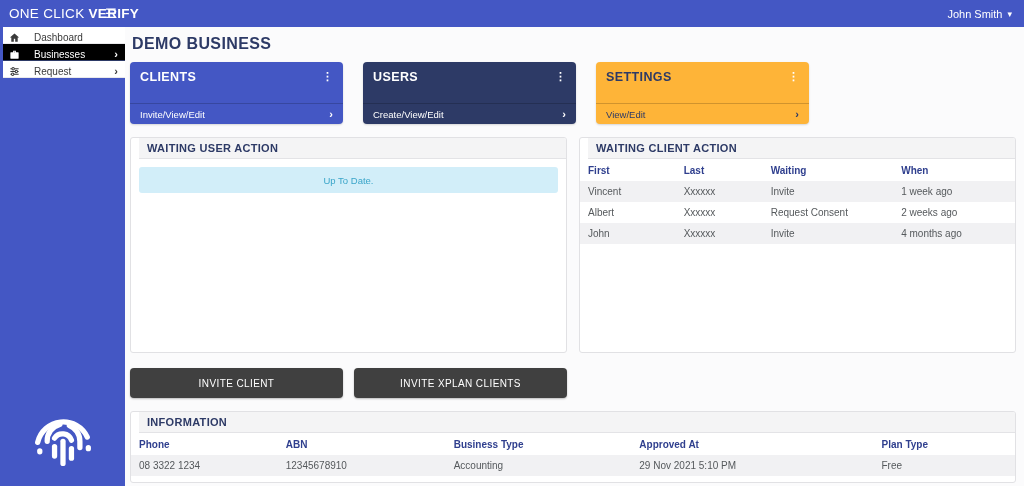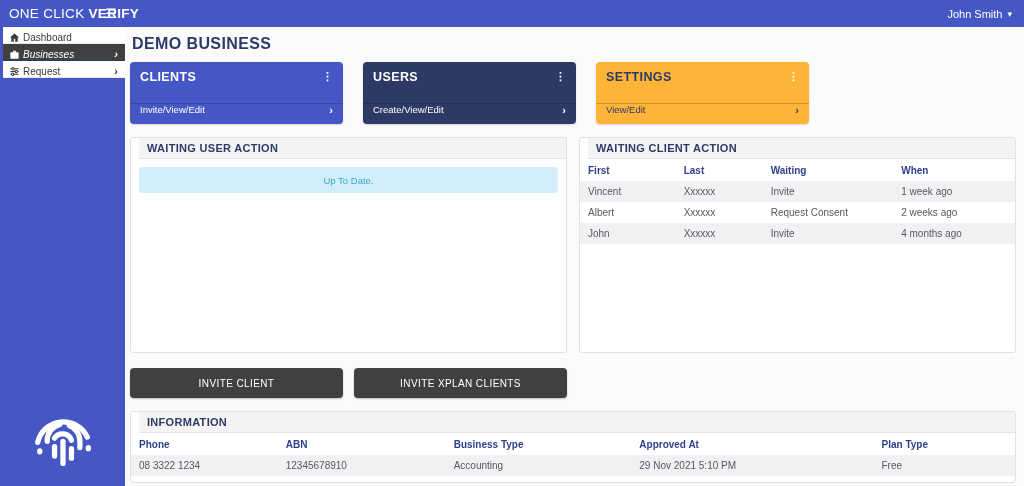--- a/index.html
+++ b/index.html
@@ -11,43 +11,43 @@
   .brand { width:96px; padding-left:9px; font-size:13.5px; letter-spacing:.3px; white-space:nowrap; }
   .brand b { font-weight:bold; }
   .hamburger { font-size:13px; margin-left:9px; cursor:pointer; line-height:1; }
   .topbar .spacer { flex:1; }
   .user-menu { font-size:11px; padding-right:12px; display:flex; align-items:center; gap:5px; cursor:pointer;justify-content:flex-end; }
   .user-menu .caret { font-size:9px; }
 
   
   .shell { display:flex; height:459px; }
   .sidebar { width:125px; background:#4457c4; position:relative; flex:none; padding-left:3px; }
-  .side-item { height:17px; background:#fff; display:flex; align-items:center; gap:3px;
+  .side-item { height:17px; background:#fff; display:flex; align-items:center; gap:14px;
                padding:4px 7px 0 6px; font-size:10px; color:#3a3a3a; cursor:pointer;
                border-bottom:1px solid #e9e9ec; }
   .side-item .icon { width:11px; height:11px; display:inline-flex; flex:none; }
   .side-item .icon svg { width:11px; height:11px; }
   .side-chev { margin-left:auto; font-weight:bold; font-size:11px; line-height:1; }
-  .side-item.active { background:#404040; color:#fff; border-bottom:1px solid #2d3a66;font-style:italic; }
+  .side-item.active { background:#000000; color:#fff; border-bottom:1px solid #2d3a66; }
   .fingerprint { position:absolute; bottom:8px; left:50%; transform:translateX(-50%); }
 
   
   .content { flex:1; padding:5px 8px 0 5px; }
   h1.page-title { font-size:16px; color:#2d3a66; letter-spacing:.4px; margin:3px 0 9px 2px; font-weight:bold; }
 
   .cards-row { display:flex; gap:20px; margin-bottom:13px; }
   .card { width:213px; height:62px; border-radius:4px; display:flex; flex-direction:column;
           cursor:pointer; overflow:hidden; box-shadow:0 1px 2px rgba(0,0,0,.15); }
   .card-primary { background:#4457c4; color:#fff; }
   .card-navy    { background:#2d3a66; color:#fff; }
   .card-warning { background:#feb438; color:#2d3a66; }
   .card-head { flex:1; display:flex; justify-content:space-between; padding:8px 10px 0 10px; }
   .card-title { font-size:12.5px; font-weight:bold; letter-spacing:.4px; }
   .kebab { font-size:11px; font-weight:bold; color:#fff; line-height:1; margin-top:1px; }
-  .card-foot { height:21px; border-top:1px solid rgba(0,0,0,.18); display:flex; align-items:flex-start;
+  .card-foot { height:21px; border-top:1px solid rgba(0,0,0,.18); display:flex; align-items:center;
                justify-content:space-between; padding:0 10px; font-size:9.5px; }
   .card-foot .chev { font-weight:bold; font-size:11px; }
 
   .panels-row { display:flex; gap:12px; margin-bottom:15px; }
   .panel { background:#fff; border:1px solid #e1e1e4; border-radius:3px; overflow:hidden; }
   .panel.half { width:437px; height:216px; }
   .panel.full { width:100%; }
   .panel-head { background:#f4f4f5; border-bottom:1px solid #e3e3e6; padding:4px 8px;
                 font-size:11px; font-weight:bold; color:#2d3a66; letter-spacing:.3px;margin-left:8px; }
 

